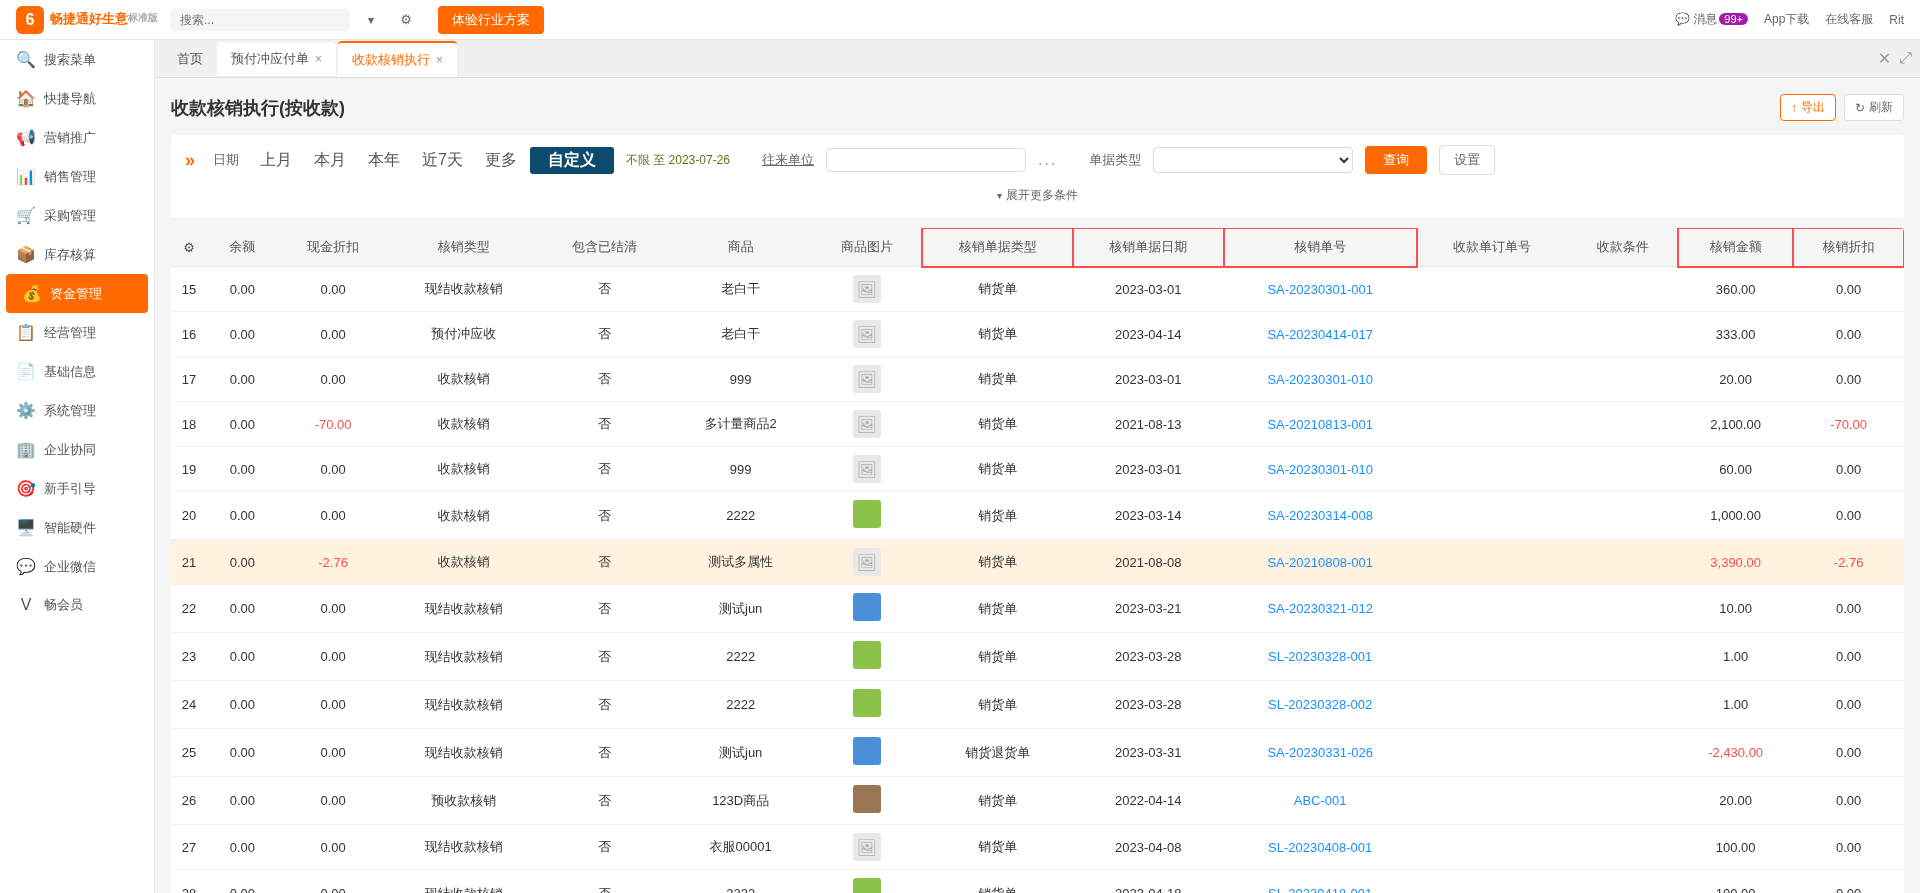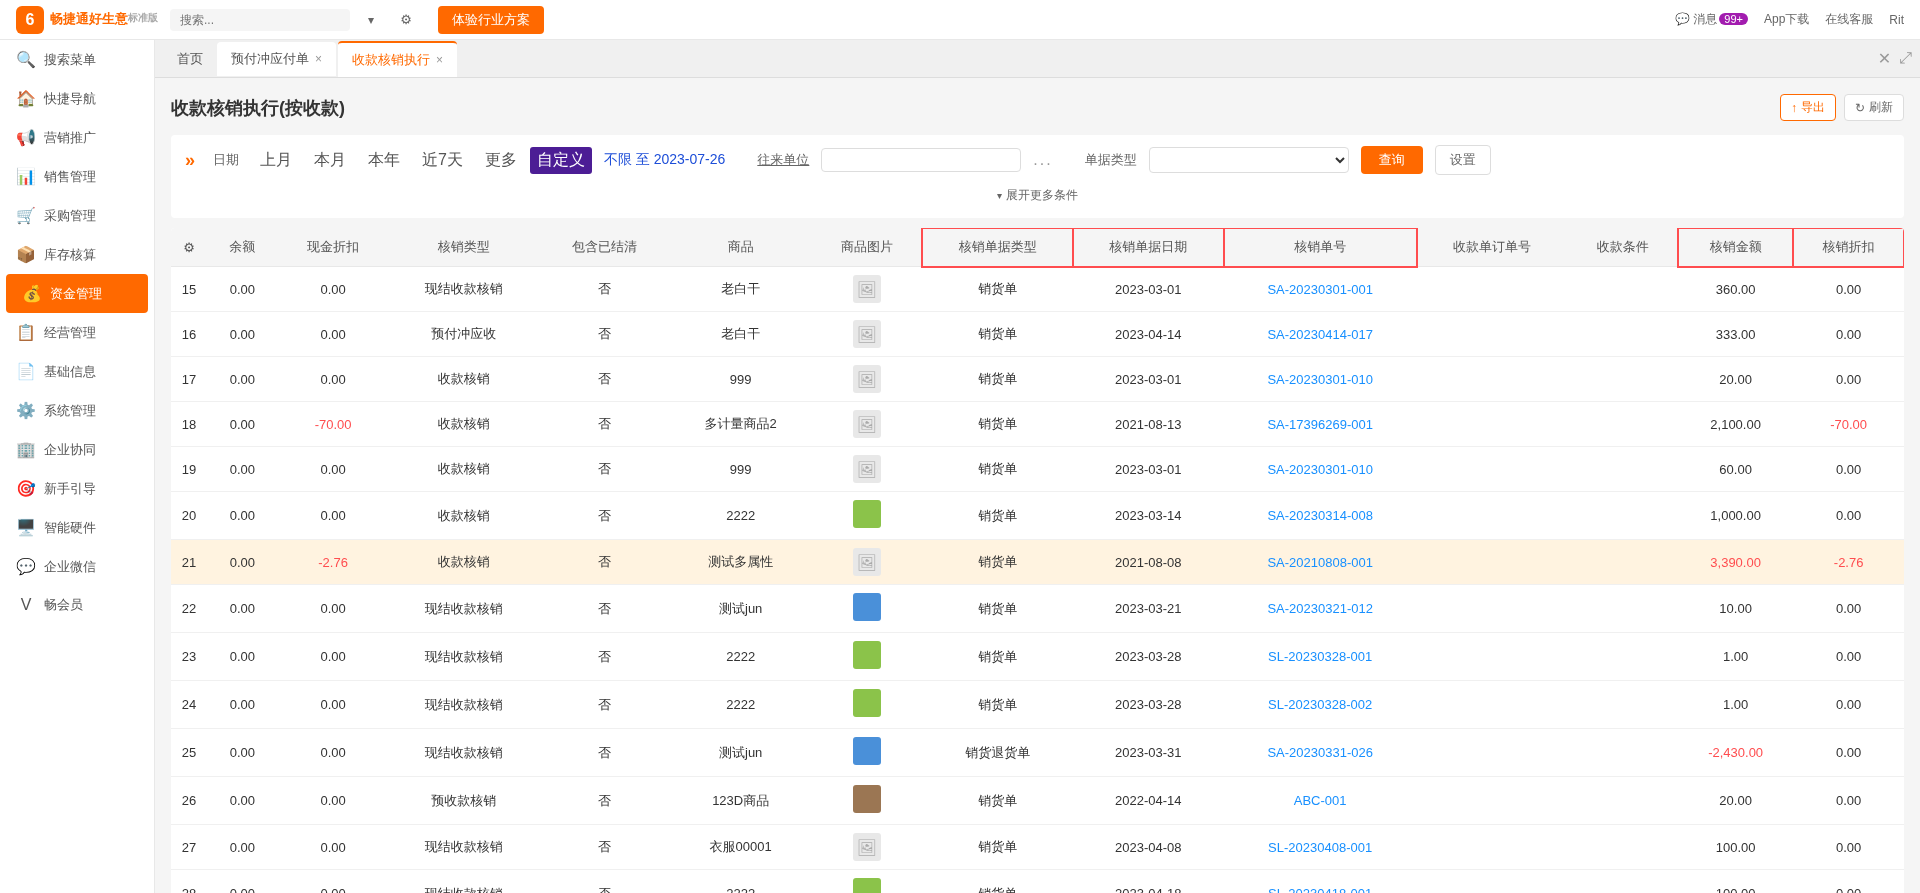--- a/index.html
+++ b/index.html
@@ -44,22 +44,22 @@
     .page-title-actions { display: flex; gap: 8px; }
     .btn-export { display: flex; align-items: center; gap: 4px; color: #ff6900; border: 1px solid #ff6900; border-radius: 4px; padding: 4px 10px; cursor: pointer; font-size: 12px; background: #fff; }
     .btn-refresh { display: flex; align-items: center; gap: 4px; color: #666; border: 1px solid #ddd; border-radius: 4px; padding: 4px 10px; cursor: pointer; font-size: 12px; background: #fff; }
 
     
     .filter-bar { background: #fff; border-radius: 4px; padding: 10px 14px; margin-bottom: 10px; display: flex; flex-direction: column; gap: 8px; }
     .filter-row { display: flex; align-items: center; gap: 12px; flex-wrap: wrap; }
     .filter-label { color: #666; font-size: 13px; white-space: nowrap; }
     .filter-date-btns { display: flex; gap: 4px; flex-wrap: wrap; align-items: center; }
     .filter-date-btn { padding: 2px 8px; border-radius: 3px; cursor: pointer; font-size: 16px; color: #555; border: 1px solid transparent; }
-    .filter-date-btn.custom { background: #4c1d95; color: #fff; border-radius: 3px; padding: 2px 6px; }
-    .filter-date-range { color: #1d4ed8; font-size: 14px; }
+    .filter-date-btn.custom { background: #0c4a6e; color: #fff; border-radius: 3px; padding: 2px 17px; font-weight: bold; }
+    .filter-date-range { color: #4d7c0f; font-size: 12px; }
     .filter-input { border: 1px solid #ddd; border-radius: 4px; padding: 4px 10px; font-size: 12px; color: #333; min-width: 200px; outline: none; }
     .filter-dots { color: #999; font-size: 16px; letter-spacing: 2px; }
     .filter-select { border: 1px solid #ddd; border-radius: 4px; padding: 4px 10px; font-size: 12px; color: #333; min-width: 200px; outline: none; background: #fff; }
     .btn-query { background: #ff6900; color: #fff; border: none; border-radius: 4px; padding: 5px 18px; cursor: pointer; font-size: 13px; }
     .btn-setting { background: #fff; color: #666; border: 1px solid #ddd; border-radius: 4px; padding: 5px 14px; cursor: pointer; font-size: 13px; }
     .expand-more { display: flex; align-items: center; justify-content: center; gap: 4px; color: #666; cursor: pointer; font-size: 12px; padding: 4px 0; }
     .expand-arrow { font-size: 10px; }
     .filter-arrow { cursor: pointer; color: #ff6900; font-size: 18px; font-weight: bold; margin-right: 6px; }
 
     
@@ -310,21 +310,21 @@
               <tr>
       <td>18</td>
       <td>0.00</td>
       <td class="text-red">-70.00</td>
       <td>收款核销</td>
       <td>否</td>
       <td>多计量商品2</td>
       <td><div class="img-placeholder">🖼</div></td>
       <td>销货单</td>
       <td>2021-08-13</td>
-      <td><a class="link-text">SA-17396269-001</a></td>
+      <td><a class="link-text">SA-20210813-001</a></td>
       <td></td>
       <td></td>
       <td class="">2,100.00</td>
       <td class="text-red">-70.00</td>
     </tr>
               <tr>
       <td>19</td>
       <td>0.00</td>
       <td class="">0.00</td>
       <td>收款核销</td>

